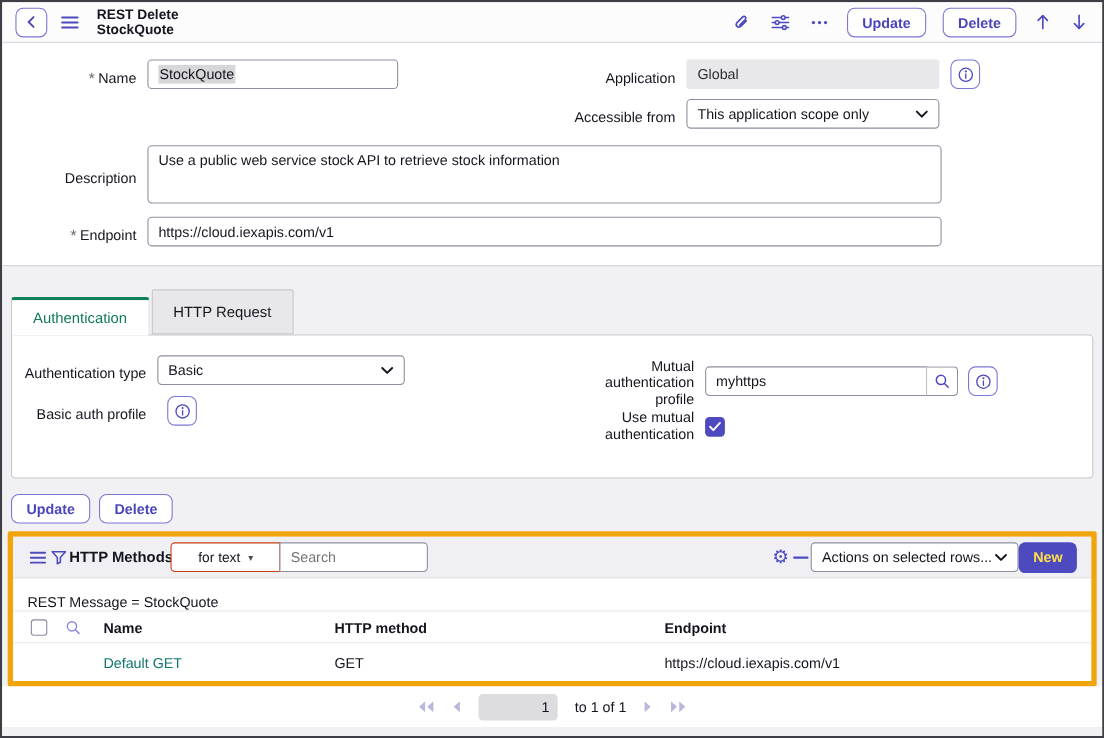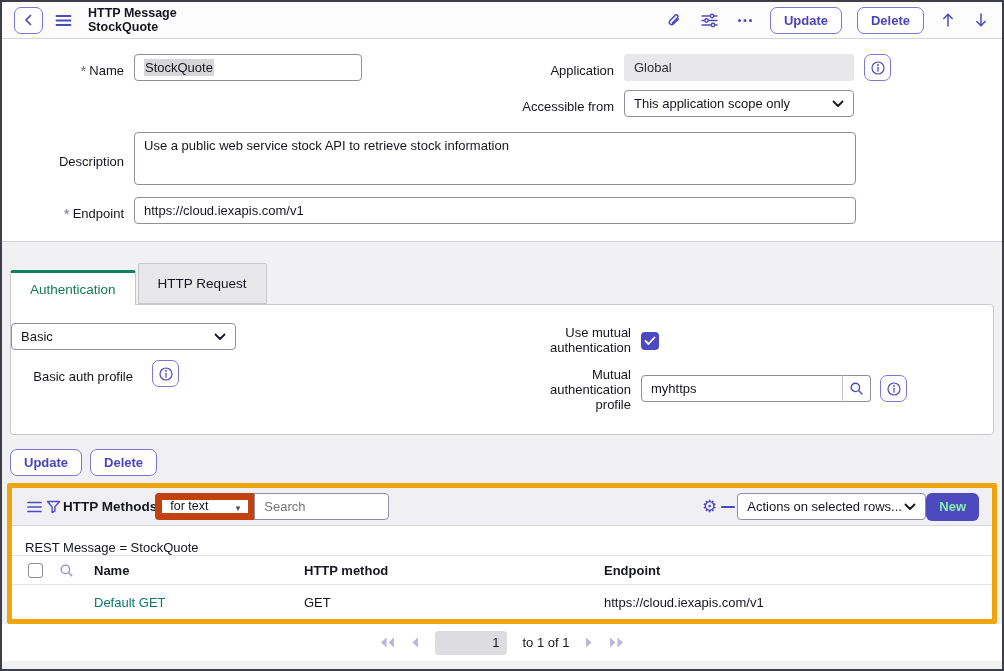--- a/index.html
+++ b/index.html
@@ -107,30 +107,30 @@
   .hilite {
     margin: 7px 5px 0 5px; border: 5px solid #f1a50d; background: #fff; border-radius: 2px;
   }
   .list-hdr {
     height: 38px; background: #f0f0f4; border-bottom: 1px solid #d8d8dc;
     display: flex; align-items: center; padding: 0 13px; 
   }
   .list-title { font-size: 13.5px; font-weight: bold; white-space: nowrap; }
   .combo { display: flex; margin-left: -2px; }
   .combo-scope {
-    width: 100px; height: 27px; border: 7px solid #c2410c; border-radius: 4px 0 0 4px; background: #fff;
-    font-size: 12.5px; display: flex; align-items: flex-end; padding: 0 8px; cursor: pointer;
+    width: 100px; height: 27px; border: 1px solid #c2410c; border-radius: 4px 0 0 4px; background: #fff;
+    font-size: 12.5px; display: flex; align-items: center; padding: 0 24px; cursor: pointer;
   }
   .combo-scope .caret { margin-left: auto; font-size: 9px; color: #4b4b55; }
   .combo .tinput { border-radius: 0 4px 4px 0; margin-left: -1px; width: 135px; }
   .gear-glyph { font-size: 17px; color: #4d49be; line-height: 1; cursor: pointer; }
   .minus-line { width: 14px; height: 2px; background: #4d49be; border-radius: 1px; cursor: pointer; }
   .btn-primary {
     height: 28px; padding: 0 13px; border: none; border-radius: 6px; background: #4d49be;
-    color: #86efac; font-weight: bold; font-size: 13px; font-family: "Liberation Sans", sans-serif; cursor: pointer;
+    color: #fde047; font-weight: bold; font-size: 13px; font-family: "Liberation Sans", sans-serif; cursor: pointer;
   }
   .crumb-row { height: 30px; display: flex; align-items: flex-end; padding: 0 13px; font-size: 13px; border-bottom: 1px solid #e2e2e6; background: #fff; }
   .thead { height: 29px; display: flex; align-items: center; border-bottom: 1px solid #e2e2e6; font-size: 13px; font-weight: bold; background:#fff; }
   .trow { height: 34px; display: flex; align-items: center; font-size: 13px; background:#fff; }
   .cell-ctl { width: 82px; display: flex; align-items: center; gap: 16px; padding-left: 16px; }
   .cell-name { width: 210px; }
   .cell-method { width: 300px; }
   .cell-endpoint { flex: 1 1 auto; }
   .chk-empty { width: 15px; height: 15px; border: 1px solid #8a8a9e; border-radius: 3px; background: #fff; cursor: pointer; }
   .link { color: #0f766e; cursor: pointer; text-decoration: none; }
@@ -161,21 +161,21 @@
     <div class="ghost-icon">
       <svg width="17" height="13" viewBox="0 0 17 13">
           <g stroke="#4d49be" stroke-width="1.8" stroke-linecap="round">
             <line x1="1.5" y1="2" x2="15.5" y2="2"></line>
             <line x1="1.5" y1="6.5" x2="15.5" y2="6.5"></line>
             <line x1="1.5" y1="11" x2="15.5" y2="11"></line>
           </g>
         </svg>
     </div>
     <div class="hdr-title">
-      <div>HTTP Message</div>
+      <div>REST Delete</div>
       <div>StockQuote</div>
     </div>
     <div class="hdr-right">
       <div class="ghost-icon">
         <svg width="17" height="17" viewBox="0 0 16 16">
             <path d="M12.6 6.6 L7.7 11.5 a2.3 2.3 0 0 1 -3.2 -3.2 L9.6 3.2 a1.55 1.55 0 0 1 2.2 2.2 L6.9 10.3" fill="none" stroke="#4d49be" stroke-width="1.4" stroke-linecap="round" stroke-linejoin="round"></path>
           </svg>
       </div>
       <div class="ghost-icon">
         <svg width="17" height="15" viewBox="0 0 17 15">
@@ -264,20 +264,21 @@
 
   <div class="band">
     <div class="tabs">
       <div class="tab active">Authentication</div>
       <div class="tab inactive">HTTP Request</div>
     </div>
 
     <div class="panel">
       <div class="pcol">
         <div class="frow">
+          <div class="lbl w3">Authentication type</div>
           <div class="sel" style="width:225px">
             <span class="sel-txt">Basic</span>
             <span>
                 <svg width="12" height="8" viewBox="0 0 12 8">
                   <polyline points="1.5,1.5 6,6 10.5,1.5" fill="none" stroke="#15151f" stroke-width="1.8" stroke-linecap="round" stroke-linejoin="round"></polyline>
                 </svg>
               </span>
           </div>
         </div>
         <div class="frow" style="margin-bottom:0">
@@ -290,30 +291,20 @@
                     <circle cx="8" cy="8" r="6"></circle>
                     <line x1="8" y1="7.3" x2="8" y2="11.2" stroke-linecap="round"></line>
                   </g>
                   <circle cx="8" cy="4.9" r="0.95" fill="#4d49be"></circle>
                 </svg>
               </span>
           </div>
         </div>
       </div>
       <div class="pcol">
-        <div class="frow">
-          <div class="lbl w4" style="padding-top:2px">Use mutual authentication</div>
-          <div class="chk">
-            <span>
-                <svg width="12" height="10" viewBox="0 0 12 10">
-                  <polyline points="1.5,5 4.5,8 10.5,1.5" fill="none" stroke="#fff" stroke-width="1.8" stroke-linecap="round" stroke-linejoin="round"></polyline>
-                </svg>
-              </span>
-          </div>
-        </div>
         <div class="frow" style="margin-bottom:0">
           <div class="lbl w4" style="padding-top:2px">Mutual authentication profile</div>
           <div class="ref-group">
             <input class="tinput" style="width: 202px;" value="myhttps">
             <div class="ref-search">
               <span>
                   <svg width="15" height="15" viewBox="0 0 15 15">
                     <g fill="none" stroke="#4d49be" stroke-width="1.4" stroke-linecap="round">
                       <circle cx="6.4" cy="6.4" r="4.2"></circle>
                       <line x1="9.6" y1="9.6" x2="13" y2="13"></line>
@@ -328,20 +319,30 @@
                 <svg width="16" height="16" viewBox="0 0 16 16">
                   <g stroke="#4d49be" fill="none" stroke-width="1.2">
                     <circle cx="8" cy="8" r="6"></circle>
                     <line x1="8" y1="7.3" x2="8" y2="11.2" stroke-linecap="round"></line>
                   </g>
                   <circle cx="8" cy="4.9" r="0.95" fill="#4d49be"></circle>
                 </svg>
               </span>
           </div>
         </div>
+        <div class="frow">
+          <div class="lbl w4" style="padding-top:2px">Use mutual authentication</div>
+          <div class="chk">
+            <span>
+                <svg width="12" height="10" viewBox="0 0 12 10">
+                  <polyline points="1.5,5 4.5,8 10.5,1.5" fill="none" stroke="#fff" stroke-width="1.8" stroke-linecap="round" stroke-linejoin="round"></polyline>
+                </svg>
+              </span>
+          </div>
+        </div>
       </div>
     </div>
 
     <div class="btn-row">
       <button class="btn-outline">Update</button>
       <button class="btn-outline">Delete</button>
     </div>
 
     <div class="hilite">
       <div class="list-hdr">

